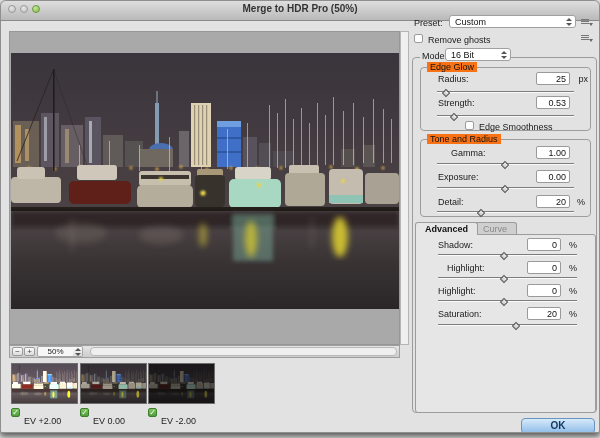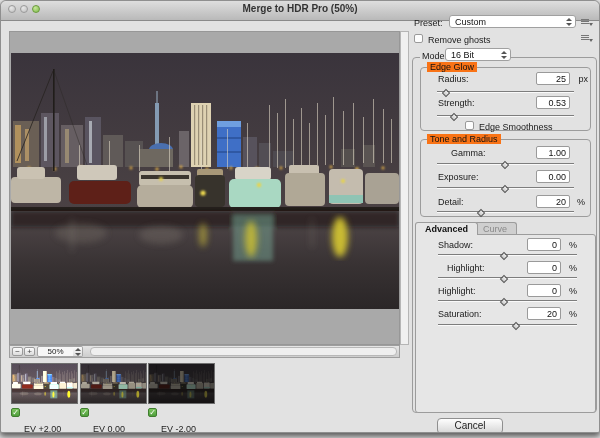--- a/index.html
+++ b/index.html
@@ -28,21 +28,21 @@
           border-radius:2px 0 0 2px; font-size:8px; text-align:center; line-height:10px; color:#222; }
   .zstep { position:absolute; left:63px; top:0px; width:10px; height:11px; background:linear-gradient(#fcfcfc,#dcdcdc);
            border:1px solid #a5a5a5; border-left:none; border-radius:0 2px 2px 0; }
   .hscroll { position:absolute; left:80px; right:2px; top:1px; height:9px; background:#efefef; border:1px solid #b8b8b8; border-radius:4px; }
   
   .thumb { position:absolute; top:362px; width:67px; height:41px; border:1px solid #6e6e6e; background:#222; overflow:hidden; }
   .thumb svg, .preview-img svg { display:block; }
   .cbrow { position:absolute; top:407px; height:10px; font-size:9px; color:#1d1d1d; }
   .gcb { position:absolute; left:0; top:0; width:9px; height:9px; background:linear-gradient(#7cc55e,#4f9e3c);
          border:1px solid #3f7d2e; border-radius:2px; color:#fff; font-size:8px; line-height:8px; text-align:center; }
-  .cbl { position:absolute; left:13px; top:16px; white-space:nowrap; }
+  .cbl { position:absolute; left:13px; top:8px; white-space:nowrap; }
   
   .panel { position:absolute; left:408px; top:0; width:192px; height:433px; font-size:9px; color:#1a1a1a; }
   .rowlabel { position:absolute; white-space:nowrap; }
   .dd { position:absolute; background:#fff; border:1px solid #a0a0a0; border-radius:3px; height:13px;
         font-size:9px; color:#111; padding:1px 14px 4px 5px; white-space:nowrap; }
   .dd .arr { position:absolute; right:2px; top:1px; width:9px; height:10px; }
   .arr::before { content:""; position:absolute; left:2px; top:1px; border:3px solid transparent; border-bottom:3px solid #555; border-top:none; }
   .arr::after  { content:""; position:absolute; left:2px; bottom:1px; border:3px solid transparent; border-top:3px solid #555; border-bottom:none; }
   .cb { width:9px; height:9px; background:#fdfdfd; border:1px solid #9a9a9a; border-radius:2px; display:inline-block; }
   .menuicon { position:absolute; width:12px; height:10px; }
@@ -358,16 +358,16 @@
       </div>
       <span class="rowlabel" style="left:22px;top:74px">Saturation:</span>
       <div class="vbox" style="right:34px;top:72px">20</div>
       <span class="unit" style="right:18px;top:74px">%</span>
       <div class="slider" style="left:22px;right:18px;top:87px">
         <div class="track"></div>
           <div class="sthumb" style="left: 57%;"></div>
       </div>
     </div>
 
-    <div class="btn" style="left:28px;width:66px">Cancel</div>
+    <div class="btn ok" style="left:112px;width:74px">OK</div>
   </div>
 
 </div>
 
 </body></html>

